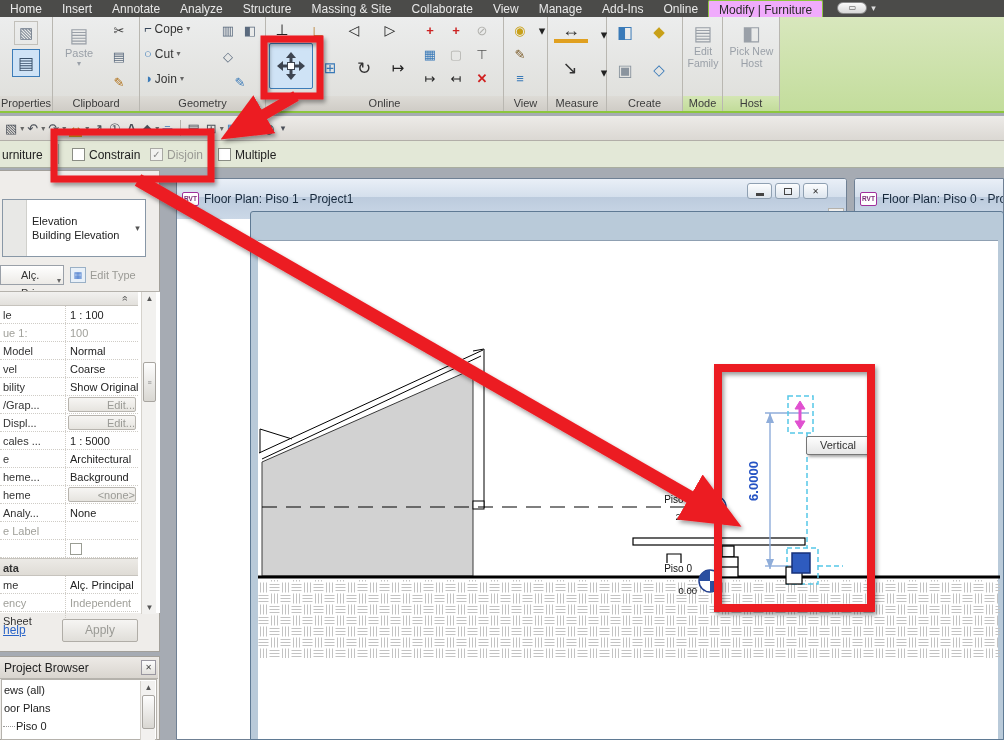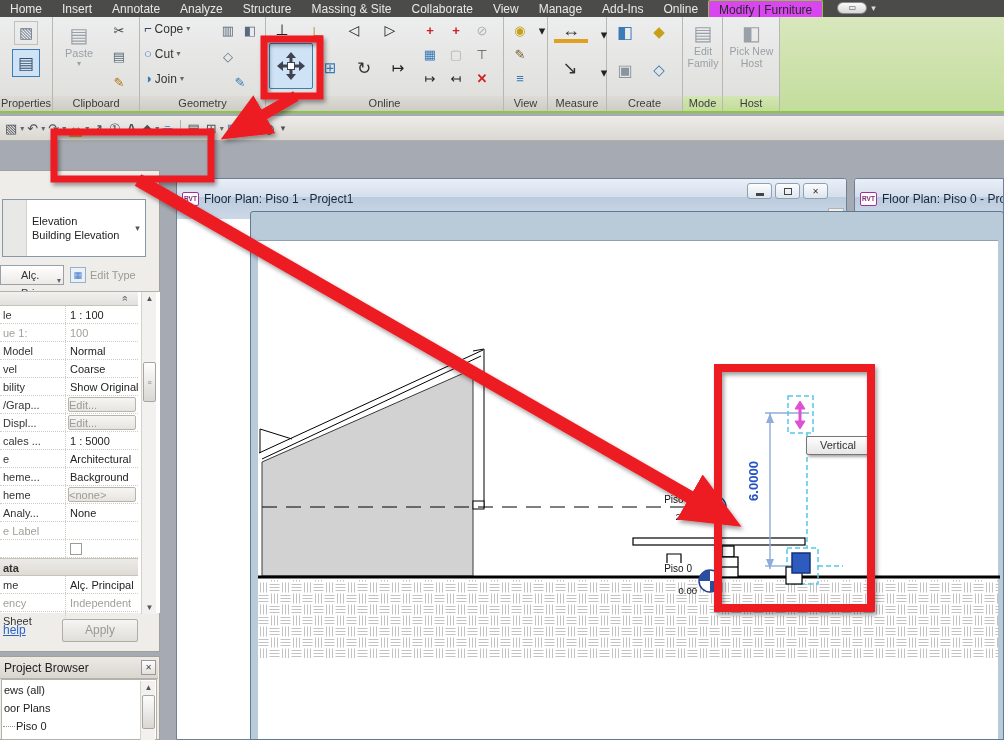--- a/index.html
+++ b/index.html
@@ -3,21 +3,21 @@
 <meta charset="utf-8">
 <style>
   * { margin:0; padding:0; box-sizing:border-box; }
   html,body { width:1004px; height:740px; overflow:hidden; }
   body { font-family:"Liberation Sans", sans-serif; font-size:11px; color:#222; }
   #stage { position:relative; width:1004px; height:740px; background:#a6abb3; overflow:hidden; }
 
   
   #tabbar { position:absolute; left:0; top:0; width:1004px; height:17px; background:#4b4b49; display:flex; align-items:stretch; }
   .tab { color:#e9e9e9; font-size:12px; padding:1px 10px 0 10px; display:flex; align-items:center; cursor:default; }
-  .tab.active { background:#d946ef; color:#2a2a2a; border:1px solid #8cc63e; border-bottom:none; border-radius:2px 2px 0 0; }
+  .tab.active { background:#f0abfc; color:#2a2a2a; border:1px solid #8cc63e; border-bottom:none; border-radius:2px 2px 0 0; }
   .ribbon-min-btn { margin-left:14px; margin-top:2px; width:30px; height:12px; background:linear-gradient(#fbfbfb,#d8d8d8); border:1px solid #8a8a8a; border-radius:6px; color:#444; font-size:8px; text-align:center; line-height:10px; }
   .ribbon-min-caret { color:#ddd; font-size:9px; margin-left:4px; margin-top:3px; }
 
   
   #ribbon { position:absolute; left:0; top:17px; width:1004px; height:96px; background:linear-gradient(#d8e7bd,#c3dd9c); border-bottom:2px solid #8cc63e; display:flex; }
   .rpanel { position:relative; height:94px; background:linear-gradient(#eceded,#dededa); border-right:1px solid #b9b7b1; }
   .rpanel .plabel-bar { position:absolute; left:0; bottom:0; width:100%; height:15px; background:linear-gradient(#dddbd6,#cfccc6); color:#3c3c3c; font-size:11px; text-align:center; line-height:15px; }
   .rpanel.green .plabel-bar { background:linear-gradient(#d4e6b4,#c2dc9a); }
   .rib-ic { display:inline-flex; align-items:center; justify-content:center; color:#37465a; }
   .big-btn { position:absolute; display:flex; flex-direction:column; align-items:center; justify-content:flex-start; color:#888; }
@@ -54,21 +54,21 @@
   #edit-type-ic { position:absolute; left:70px; top:96px; width:16px; height:16px; border:1px solid #9ab0c6; background:#e8f0f8; font-size:9px; color:#47c; text-align:center; line-height:14px; }
   #edit-type-lbl { position:absolute; left:90px; top:98px; color:#9a9a95; font-size:11px; }
 
   #pgrid { position:absolute; left:0; top:120px; width:160px; height:322px; background:#fff; border-top:1px solid #b5b2ac; }
   .pg-head { position:absolute; left:0; top:0; width:138px; height:14px; background:linear-gradient(#f2f1ef,#e2e0dc); border-bottom:1px solid #c6c3bd; }
   .pg-chevron { position:absolute; right:10px; top:1px; font-size:10px; color:#555; transform:rotate(-90deg); }
   .prow { position:absolute; left:0; width:138px; height:18px; border-bottom:1px dotted #cfccc6; display:flex; }
   .plabel { width:66px; padding:3px 0 0 3px; color:#333; border-right:1px dotted #cfccc6; overflow:hidden; white-space:nowrap; }
   .plabel.dim, .pvalue.dim { color:#a0a09a; }
   .pvalue { flex:1; padding:3px 0 0 4px; color:#222; overflow:hidden; white-space:nowrap; }
-  .pbtn { margin:1px 2px; flex:1; height:15px; background:linear-gradient(#f7f6f4,#e6e4df); border:1px solid #b7b4ae; border-radius:2px; color:#9b9b96; text-align:left; line-height:14px; font-size:11px; }
+  .pbtn { margin:1px 2px; flex:1; height:15px; background:linear-gradient(#f7f6f4,#e6e4df); border:1px solid #b7b4ae; border-radius:2px; color:#9b9b96; text-align:right; line-height:14px; font-size:11px; }
   .prow-header { position:absolute; left:0; width:138px; height:18px; background:linear-gradient(#eceae6,#dfdcd6); border-bottom:1px solid #c6c3bd; border-top:1px solid #c6c3bd; font-weight:bold; color:#333; padding:3px 0 0 3px; }
   .pg-scroll { position:absolute; right:4px; top:0; width:15px; height:322px; background:#f2f1ef; border-left:1px solid #d5d2cc; }
   .sc-arrow { width:15px; height:13px; font-size:8px; color:#555; text-align:center; line-height:13px; }
   .sc-thumb { position:absolute; left:1px; width:13px; background:linear-gradient(#fdfdfd,#d9d7d2); border:1px solid #a8a5a0; border-radius:2px; color:#888; font-size:7px; text-align:center; }
   #palette-footer-link { position:absolute; left:3px; top:452px; color:#2a64c8; text-decoration:underline; font-size:12px; }
   #apply-btn { position:absolute; left:62px; top:448px; width:76px; height:23px; background:linear-gradient(#f6f5f3,#e0ded9); border:1px solid #b0ada7; border-radius:2px; color:#9a9a95; font-size:12px; text-align:center; line-height:21px; }
 
   
   #pbrowser { position:absolute; left:0; top:656px; width:160px; height:84px; background:#efedea; border:1px solid #a3a09a; border-left:none; }
   #pb-header { position:absolute; left:0; top:0; width:158px; height:22px; background:linear-gradient(#edeae6,#d9d5cf); border-bottom:1px solid #b5b2ac; font-size:12px; color:#222; padding:4px 0 0 4px; }
@@ -255,20 +255,30 @@
     <span class="qat-sep"></span>
     <span class="qat-ic">▤</span>
     <span class="qat-ic">⊞</span>
       <span class="caret">▾</span>
     <span class="qat-ic" style="color:#3a7ab8">▦</span>
     <span class="qat-ic" style="color:#3a7ab8">▥</span>
     <span class="qat-ic">◍</span>
     <span class="qat-ic" style="font-size:9px">▾</span>
   </div>
 
+  <div id="optionsbar">
+    <div class="opt-label">urniture</div>
+    <div class="opt-sep"></div>
+    <div class="cb" style="left:72px"></div>
+    <div class="cb-label" style="left:89px">Constrain</div>
+    <div class="cb checked" style="left:150px">✓</div>
+    <div class="cb-label dim" style="left:167px">Disjoin</div>
+    <div class="cb" style="left:218px"></div>
+    <div class="cb-label" style="left:235px">Multiple</div>
+  </div>
 
   <div id="mdi"></div>
 
   <div class="child-win" style="left:176px;top:178px;width:671px;height:562px">
     <div class="cw-title inactive">
       <span class="rvt-badge">RVT</span>
       <span>Floor Plan: Piso 1 - Project1</span>
     </div>
     <div class="win-btns">
       <div class="wbtn">

